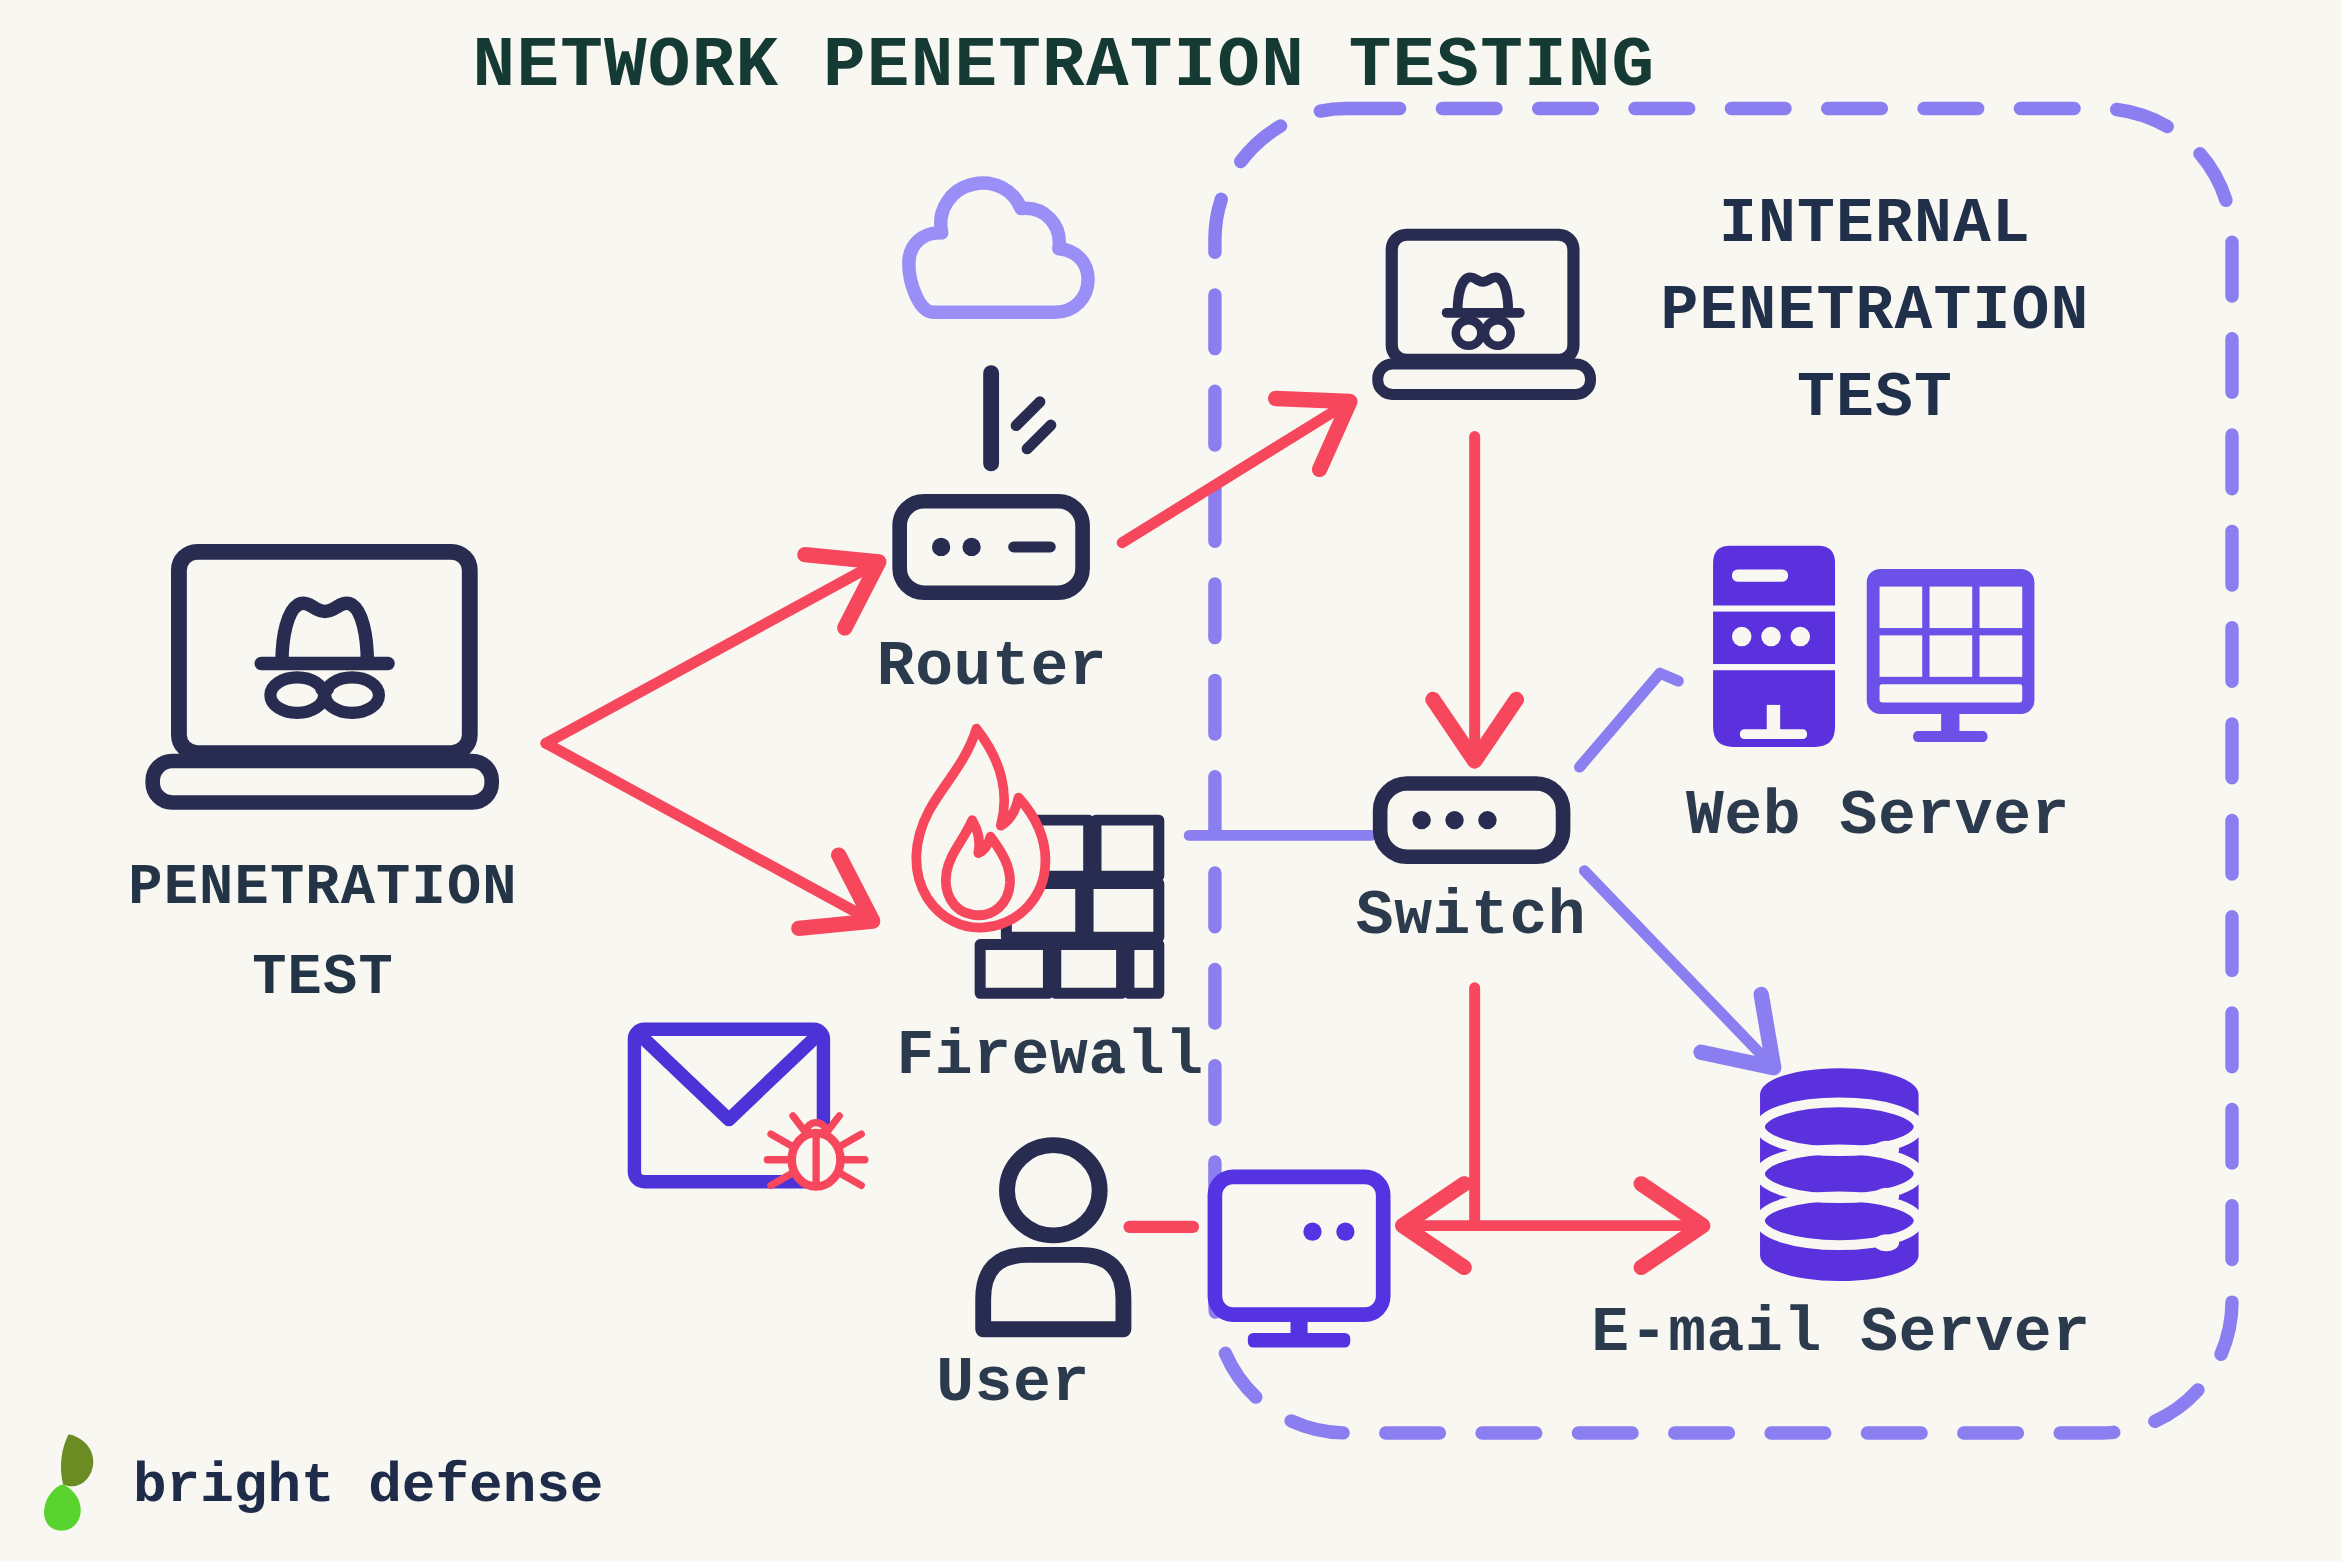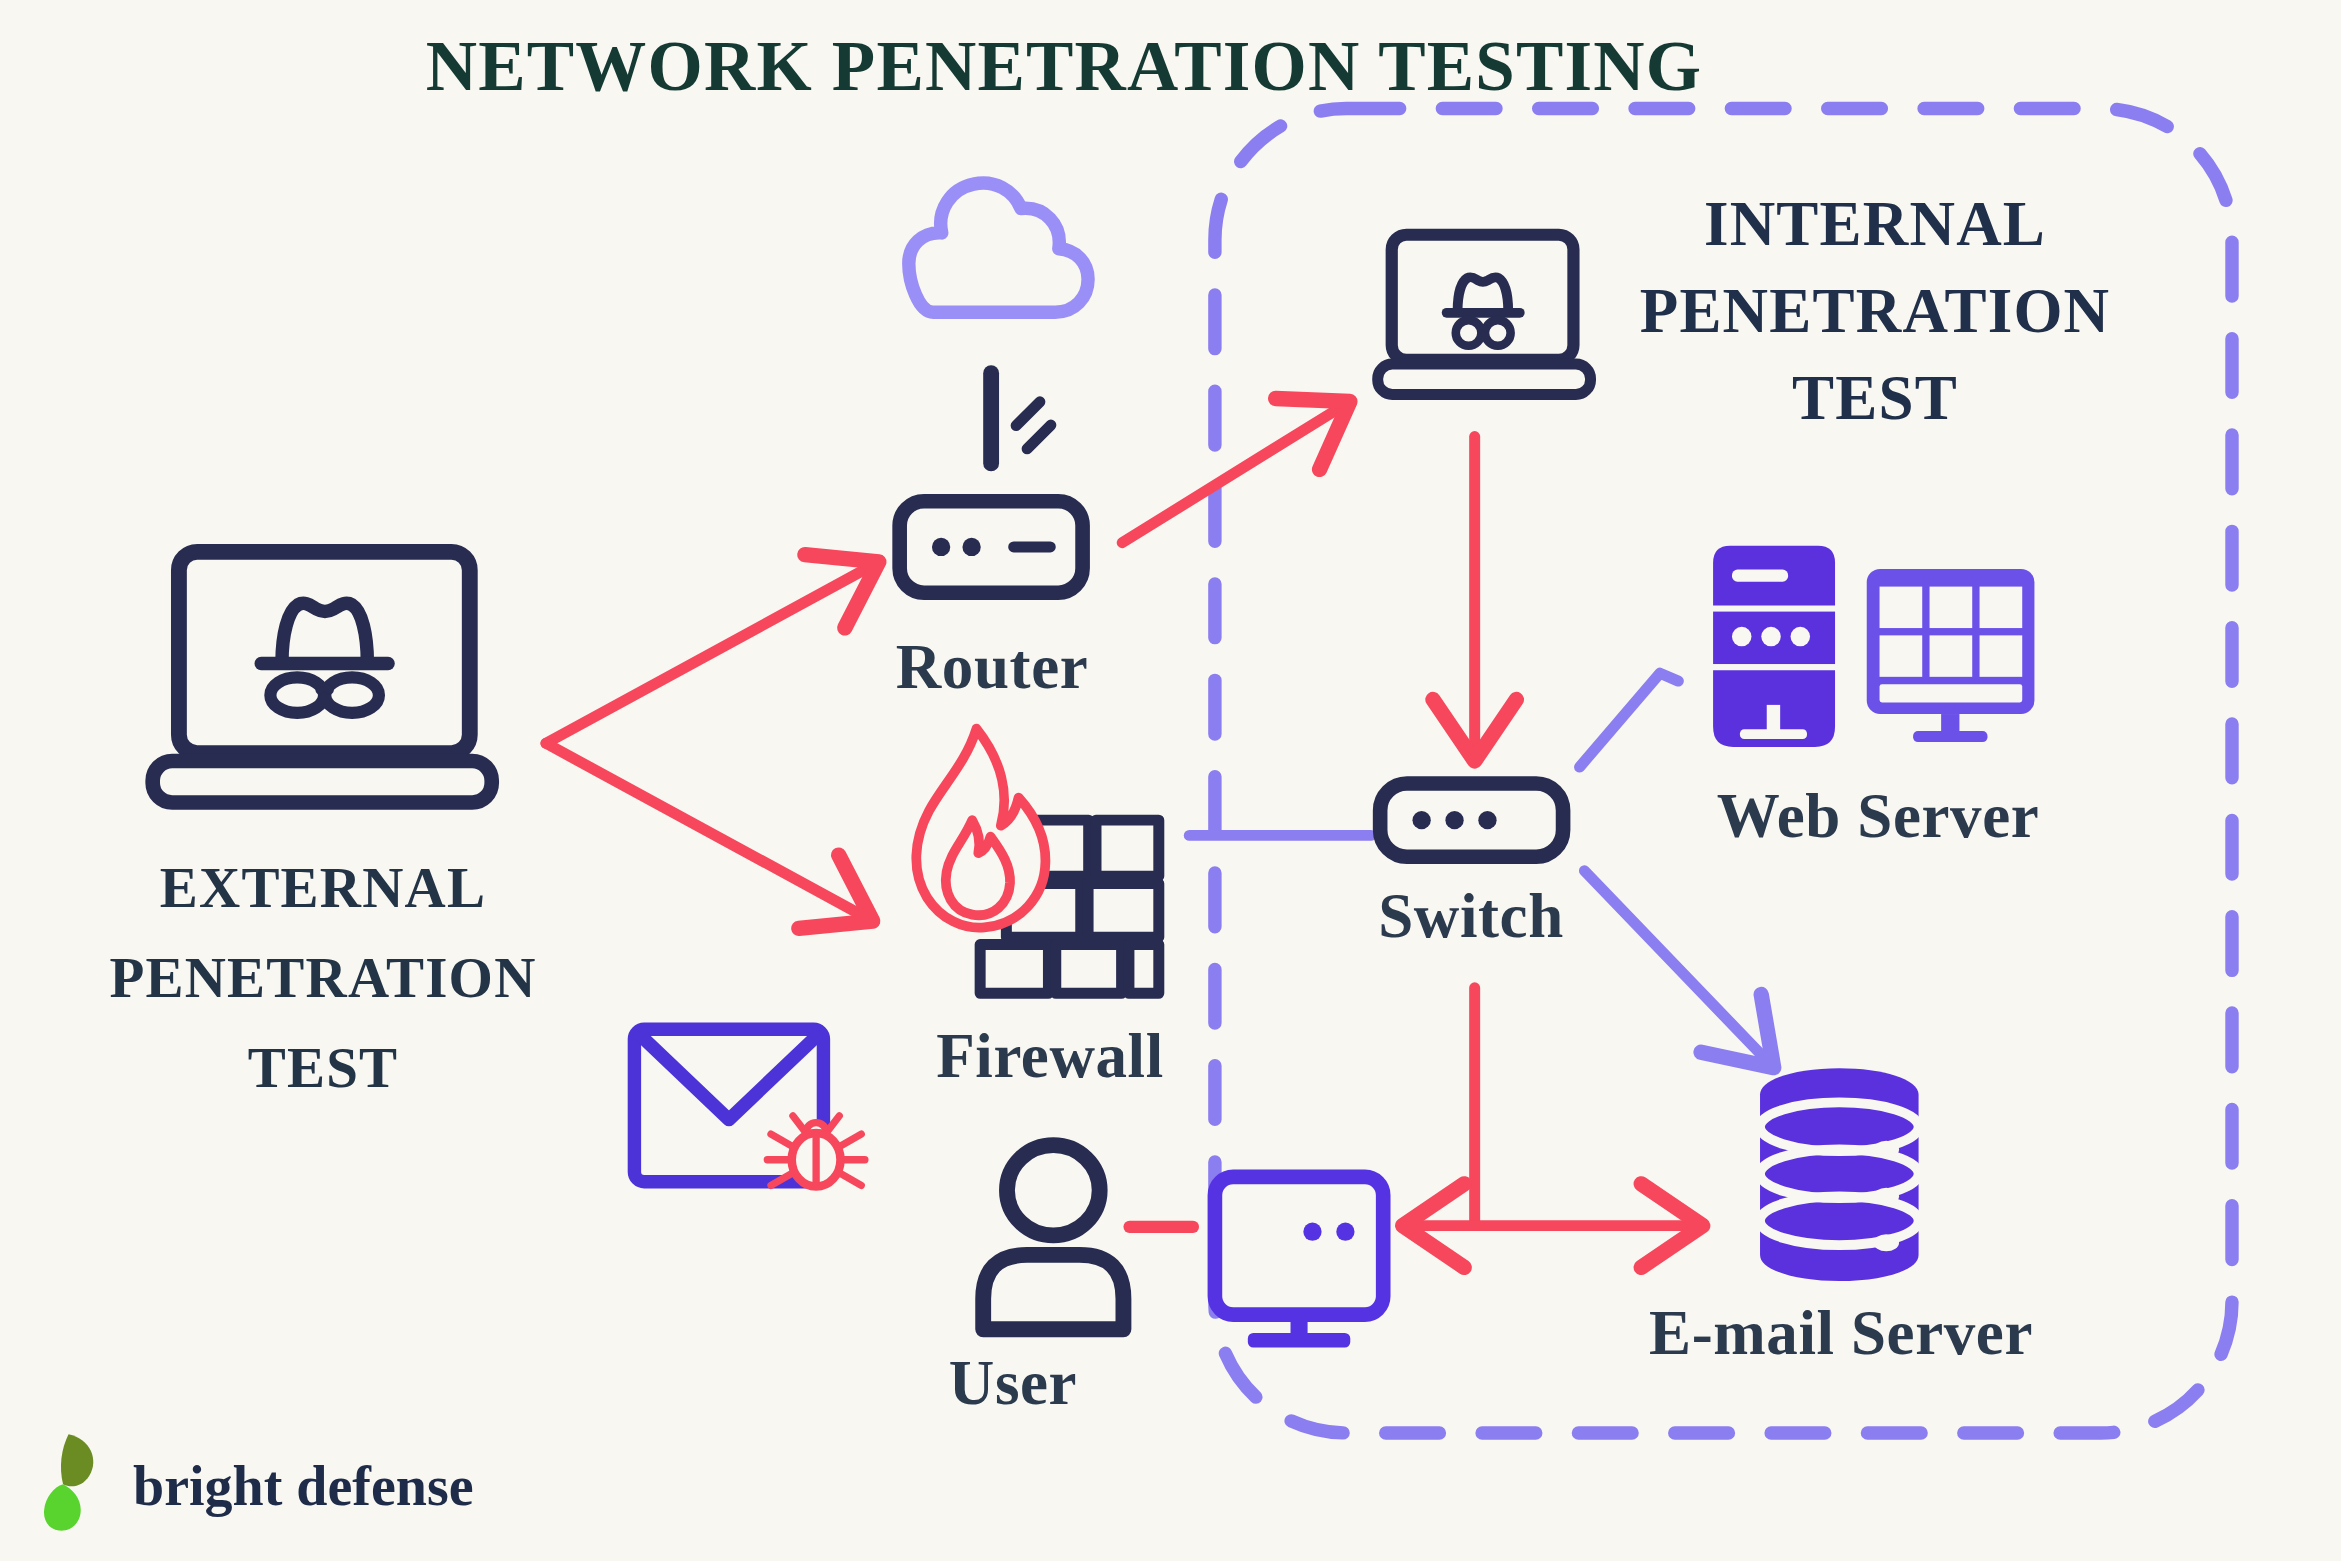--- a/index.html
+++ b/index.html
@@ -3,21 +3,21 @@
 <meta charset="utf-8">
 <style>
   :root{
     --bg:#f8f7f1; --title:#143a33; --heading-ext:#243447; --heading-int:#202f4a;
     --label:#2b3a4d; --navy:#272c50; --red:#f6475c;
     --purple:#5a31dd; --purple2:#6b51e8; --purple3:#5633e2; --envelope:#4c33d8;
     --lav:#8b7ef0; --cloud:#9a8ff6; --green1:#6a8c22; --green2:#59d42e;
   }
   html,body{margin:0;padding:0;background:var(--bg);}
   .canvas{position:relative;width:2250px;height:1561px;background:var(--bg);
-          font-family:Liberation Serif, serif;overflow:hidden;}
+          font-family:Liberation Mono, monospace;overflow:hidden;}
   svg.layer{position:absolute;left:0;top:0;width:2342px;height:1561px;}
   .main-title{position:absolute;left:1064px;top:25.6px;transform:translateX(-50%);
       font-size:71px;font-weight:800;letter-spacing:1.2px;color:var(--title);white-space:nowrap;}
   .node-label{position:absolute;transform:translate(-50%,-50%);font-size:63px;font-weight:700;
       color:var(--label);white-space:nowrap;letter-spacing:0.6px;}
   .block-heading{position:absolute;transform:translateX(-50%);text-align:center;font-weight:800;white-space:nowrap;}
   .block-heading.ext{left:323px;top:843px;font-size:57px;line-height:90px;color:var(--heading-ext);letter-spacing:1.2px;}
   .block-heading.int{left:1875px;top:181px;font-size:63px;line-height:87px;color:var(--heading-int);letter-spacing:1.2px;}
   .brand-text{position:absolute;left:109px;top:1486px;transform:translateY(-50%);
       font-size:56px;font-weight:600;color:#1e2b49;letter-spacing:0;margin-left:24px;}
@@ -195,21 +195,20 @@
 
     <g>
       <path fill="var(--green1)" d="M112 2352 C148 2360 162 2394 146 2420 C136 2436 118 2442 103 2434 C96 2406 100 2376 112 2352 Z"></path>
       <path fill="var(--green2)" d="M103 2434 C118 2442 132 2456 132 2476 C132 2498 116 2512 96 2510 C80 2508 70 2494 72 2476 C74 2456 88 2438 103 2434 Z"></path>
     </g>
   </svg>
 
   <div class="main-title">NETWORK PENETRATION TESTING</div>
 
   <div class="block-heading ext">
-    <div>EXTERNAL</div>
     <div>PENETRATION</div>
     <div>TEST</div>
   </div>
 
   <div class="block-heading int">
     <div>INTERNAL</div>
     <div>PENETRATION</div>
     <div>TEST</div>
   </div>
 

